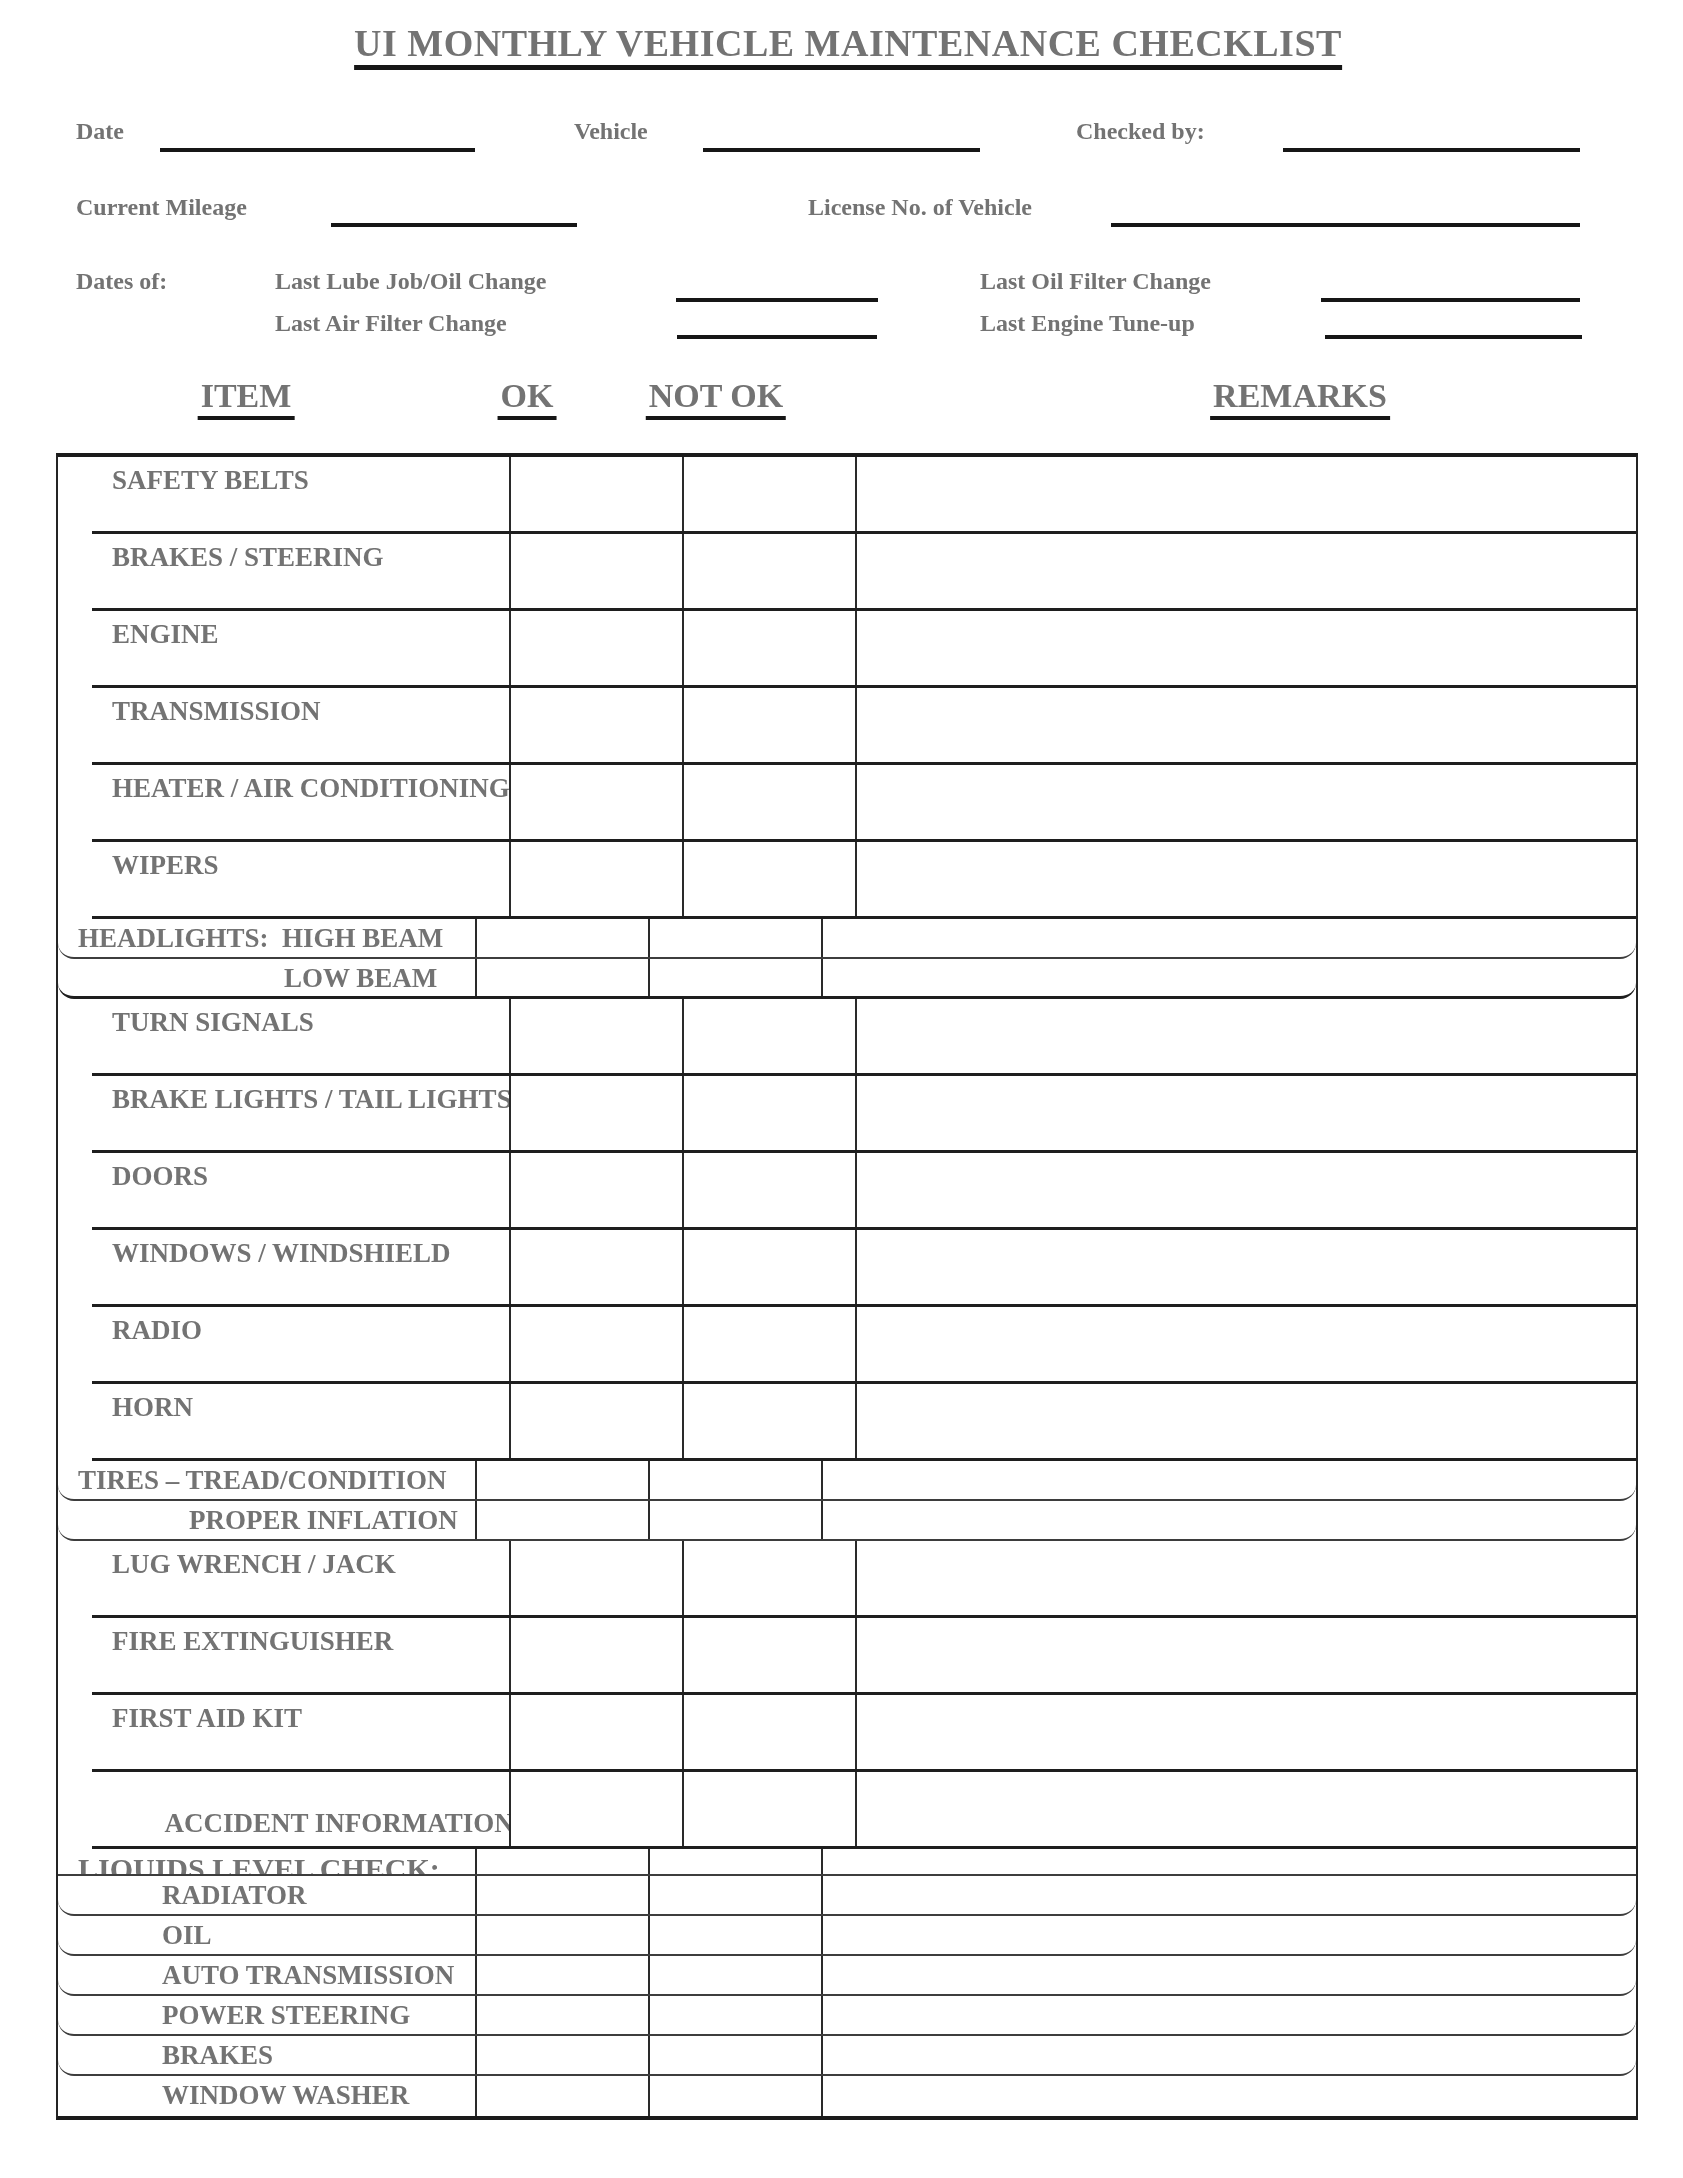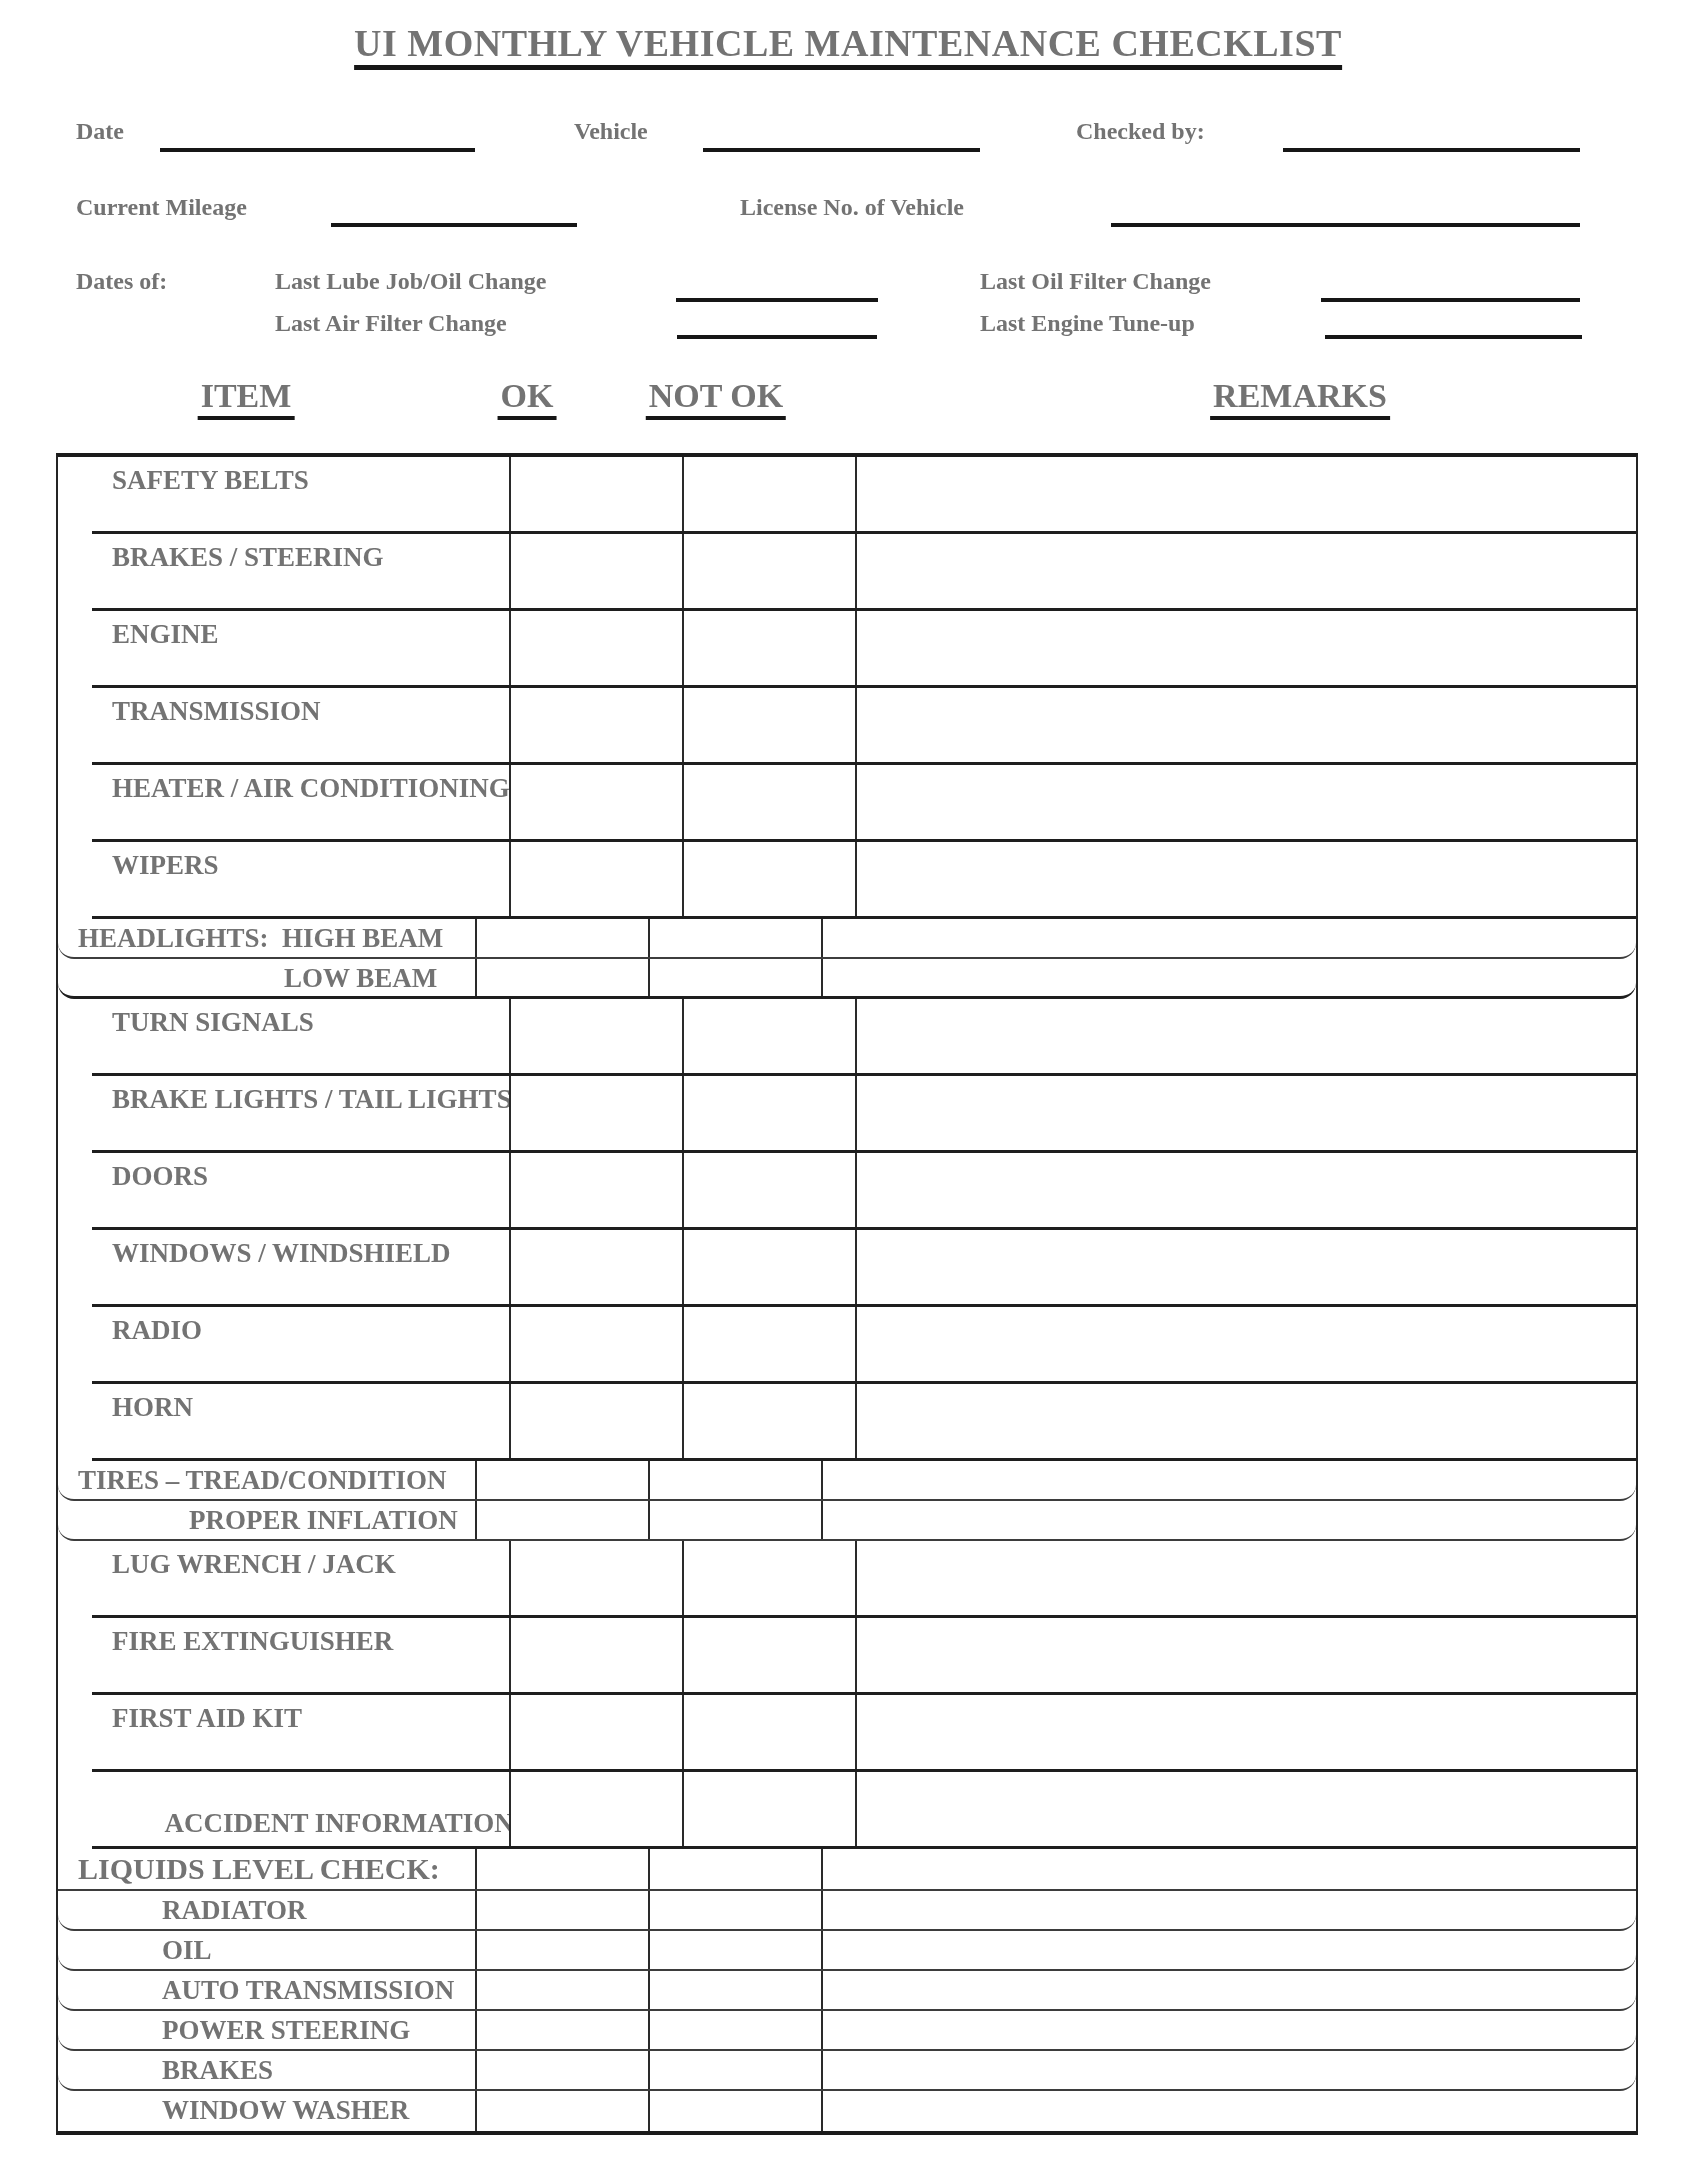--- a/index.html
+++ b/index.html
@@ -46,21 +46,21 @@
     border-bottom:4px solid #1b1b1b;
     background:#fff;
   }
   .vrow{
     display:grid;
     grid-template-columns:419px 173px 173px 1fr;
     box-sizing:border-box;
   }
   .r-full{height:77px;margin-left:34px;}
   .r-half{height:40px;border-radius:16px;}
-  .r-head{height:42px;}
+  .r-head{height:27px;}
   .sep-thick{border-bottom:3px solid #1e1e1e;}
   .sep-thin{border-bottom:2px solid #3d3d3d;}
   .c{
     box-sizing:border-box;
     border-right:2px solid #2a2a2a;
     height:100%;
     overflow:hidden;
   }
   .c:last-child{border-right:none;}
   .c-item{
@@ -84,21 +84,21 @@
 
   <span class="hlbl" style="left:76px;top:119px">Date</span>
   <div class="hline" style="left:160px;top:148px;width:315px"></div>
   <span class="hlbl" style="left:574px;top:119px">Vehicle</span>
   <div class="hline" style="left:703px;top:148px;width:277px"></div>
   <span class="hlbl" style="left:1076px;top:119px">Checked by:</span>
   <div class="hline" style="left:1283px;top:148px;width:297px"></div>
 
   <span class="hlbl" style="left:76px;top:195px">Current Mileage</span>
   <div class="hline" style="left:331px;top:223px;width:246px"></div>
-  <span class="hlbl" style="left:740px;top:195px">License No. of Vehicle</span>
+  <span class="hlbl" style="left:808px;top:195px">License No. of Vehicle</span>
   <div class="hline" style="left:1111px;top:223px;width:469px"></div>
 
   <span class="hlbl" style="left:76px;top:269px">Dates of:</span>
   <span class="hlbl" style="left:275px;top:269px">Last Lube Job/Oil Change</span>
   <div class="hline" style="left:676px;top:298px;width:202px"></div>
   <span class="hlbl" style="left:980px;top:269px">Last Oil Filter Change</span>
   <div class="hline" style="left:1321px;top:298px;width:259px"></div>
   <span class="hlbl" style="left:275px;top:311px">Last Air Filter Change</span>
   <div class="hline" style="left:677px;top:335px;width:200px"></div>
   <span class="hlbl" style="left:980px;top:311px">Last Engine Tune-up</span>

